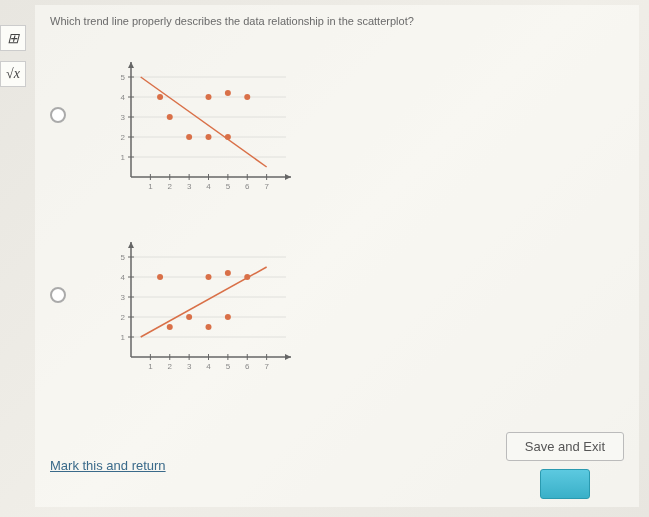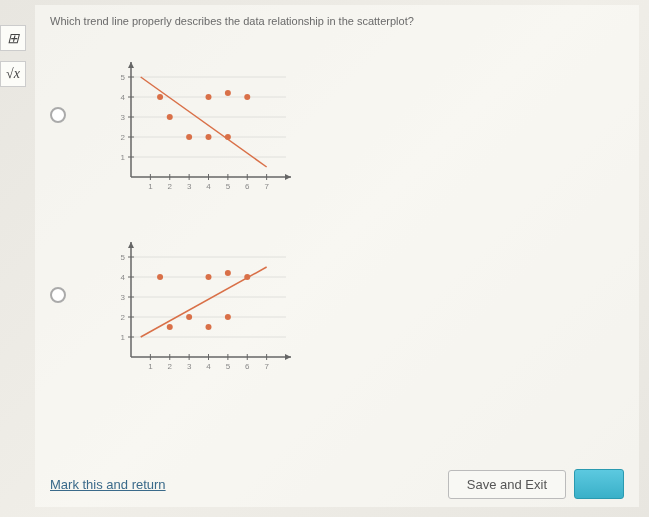--- a/index.html
+++ b/index.html
@@ -78,21 +78,21 @@
     align-items: center;
     justify-content: space-between;
     gap: 13px;
   }
   .link {
     color: #3a6a8a;
     font-size: 13px;
     text-decoration: underline;
     cursor: pointer;
   }
-  .btns { display: flex; gap: 8px; align-items: center; }
+  .btns { display: flex; gap: 8px; align-items: center; flex-direction: column; }
   .save-btn {
     padding: 6px 18px;
     background: #f8f8f4;
     border: 1px solid #bbb;
     border-radius: 3px;
     font-size: 13px;
     color: #555;
     cursor: pointer;
   }
   .next-btn {

